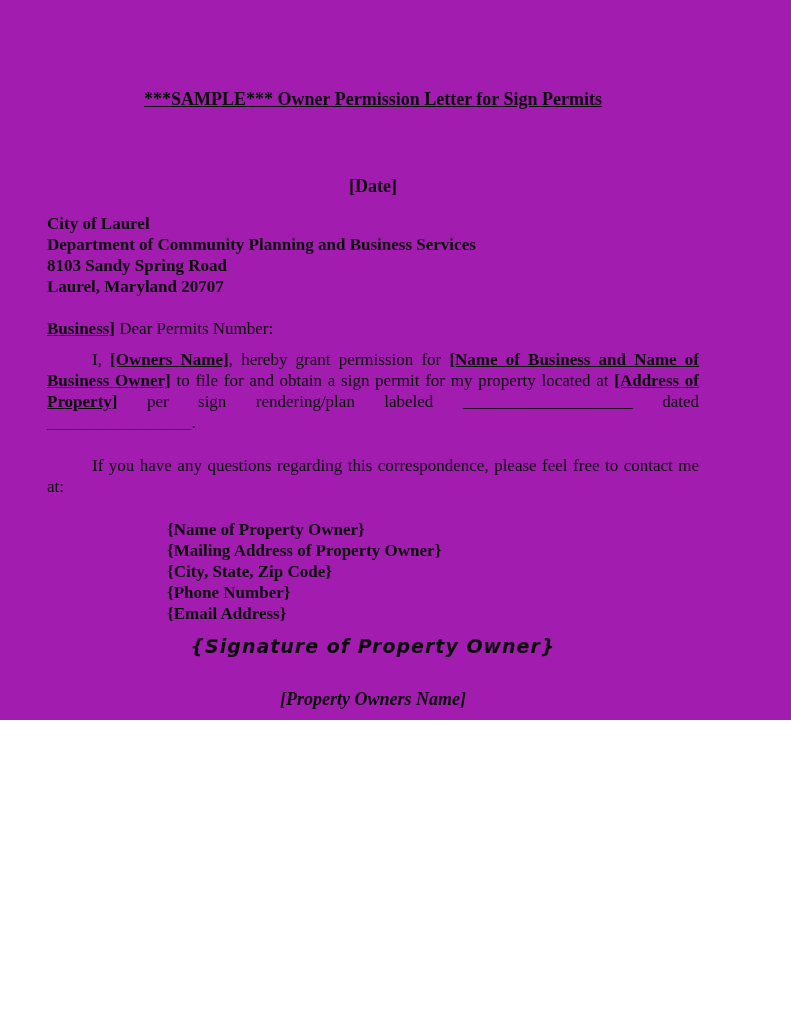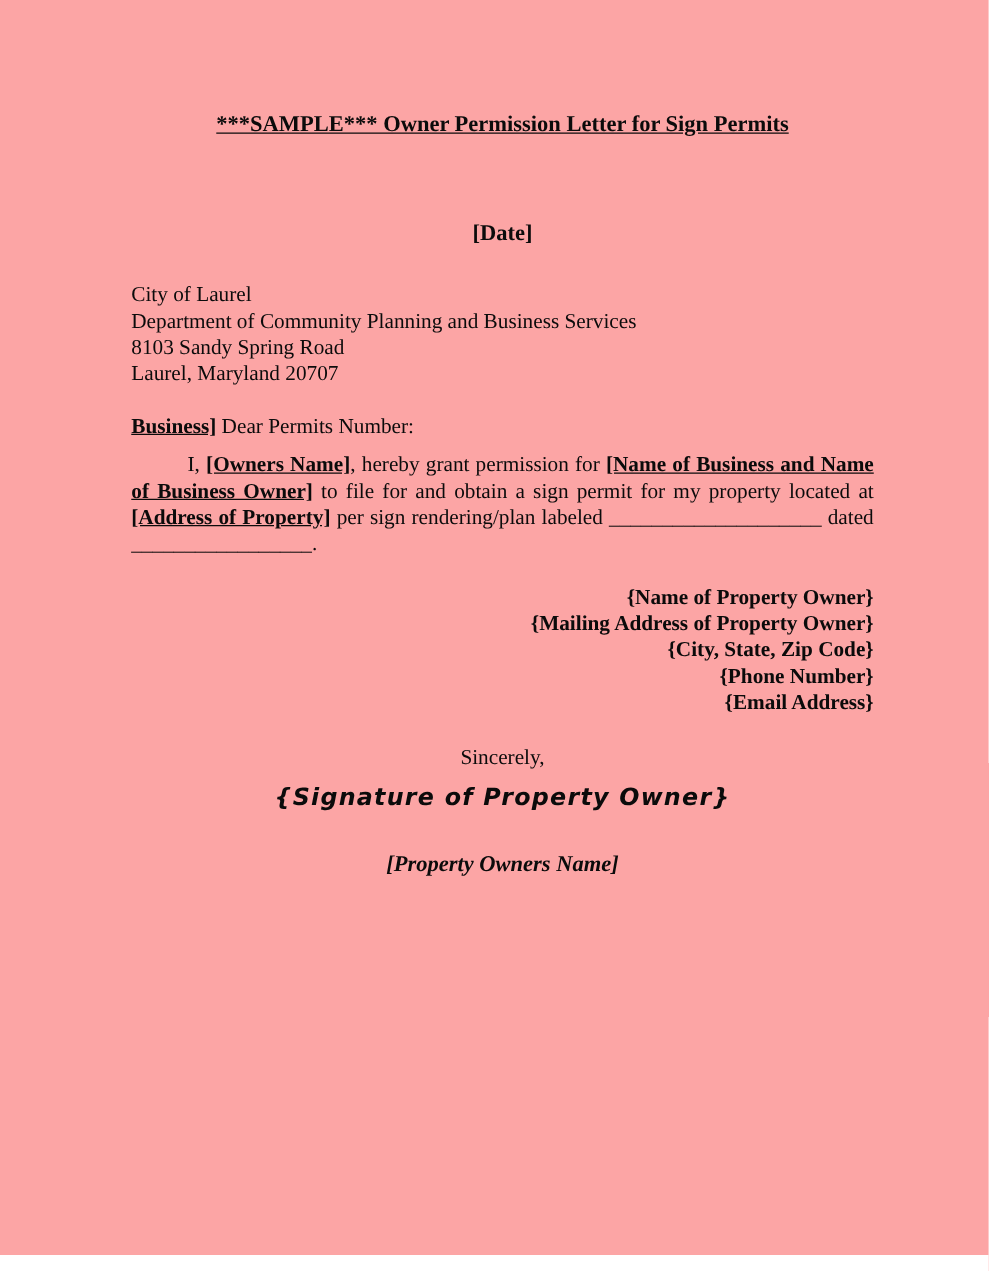--- a/index.html
+++ b/index.html
@@ -3,24 +3,24 @@
 <meta charset="utf-8">
 <style>
   html, body {
     margin: 0;
     padding: 0;
     background: #ffffff;
   }
   .page {
     position: relative;
     width: 791px;
-    height: 1004px;
-    background: #fca5a5;
+    height: 720px;
+    background: #a21caf;
     box-sizing: border-box;
-    padding: 88px 92px 0 105px;
+    padding: 88px 92px 0 47px;
     font-family: "Liberation Serif", serif;
     font-size: 17px;
     line-height: 21px;
     color: #0b0b0b;
     overflow: hidden;
   }
   .title {
     text-align: center;
     font-weight: bold;
     text-decoration: underline;
@@ -28,41 +28,41 @@
     line-height: 22px;
   }
   .date-line {
     margin-top: 65px;
     text-align: center;
     font-weight: bold;
     font-size: 18px;
     line-height: 22px;
   }
   .recipient {
-    margin-top: 28px;
+    margin-top: 16px;
     white-space: pre-line;
+    font-weight: bold;
   }
   .re-line-1 { margin-top: 22px; }
   .re-line-2 { margin-top: 21px; }
   .para-1 {
     margin-top: 10px;
     text-align: justify;
     text-indent: 45px;
   }
   .para-2 {
     margin-top: 22px;
     text-align: justify;
     text-indent: 45px;
   }
   .contact-list {
     margin-top: 22px;
-    margin-left: 90px;
+    margin-left: 120px;
     font-weight: bold;
     white-space: pre-line;
-    text-align: right;
   }
   .sincerely {
     margin-top: 23px;
     text-align: center;
   }
   .signature {
     margin-top: 10px;
     text-align: center;
     font-family: cursive, "DejaVu Sans", sans-serif;
     font-style: italic;
@@ -94,26 +94,26 @@
   <div class="recipient">City of Laurel
 Department of Community Planning and Business Services
 8103 Sandy Spring Road
 Laurel, Maryland 20707</div>
 
 
   <div class="re-line-2"><span class="b u">Business]</span><span> Dear Permits Number:</span></div>
 
   <div class="para-1"><span>I, </span><span class="b u">[Owners Name]</span><span>, hereby grant permission for </span><span class="b u">[Name of Business and Name of Business Owner]</span><span> to file for and obtain a sign permit for my property located at </span><span class="b u">[Address of Property]</span><span> per sign rendering/plan labeled ____________________ dated _________________.</span></div>
 
+  <div class="para-2">If you have any questions regarding this correspondence, please feel free to contact me at:</div>
 
   <div class="contact-list">{Name of Property Owner}
 {Mailing Address of Property Owner}
 {City, State, Zip Code}
 {Phone Number}
 {Email Address}</div>
 
-  <div class="sincerely">Sincerely,</div>
 
   <div class="signature">{Signature of Property Owner}</div>
 
   <div class="signer">[Property Owners Name]</div>
 
 </div>
 
 </body></html>

